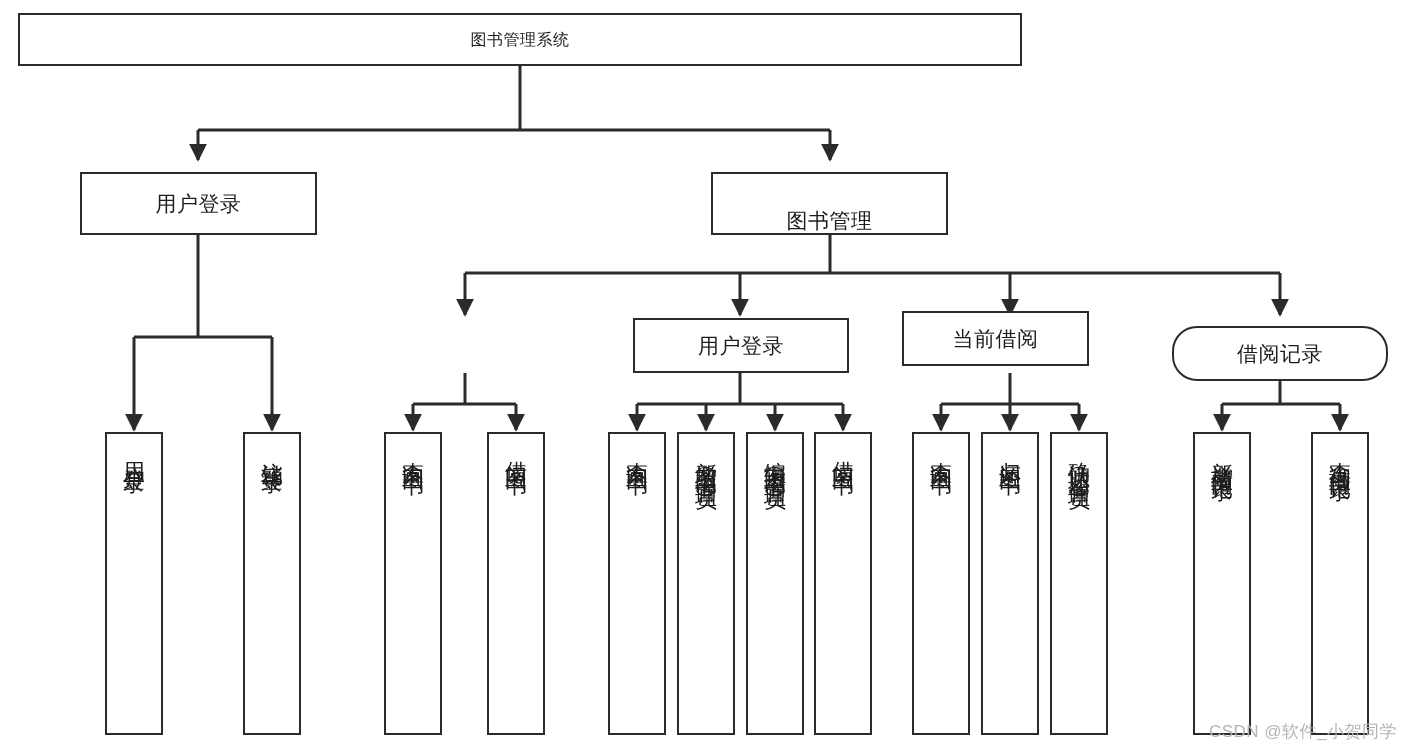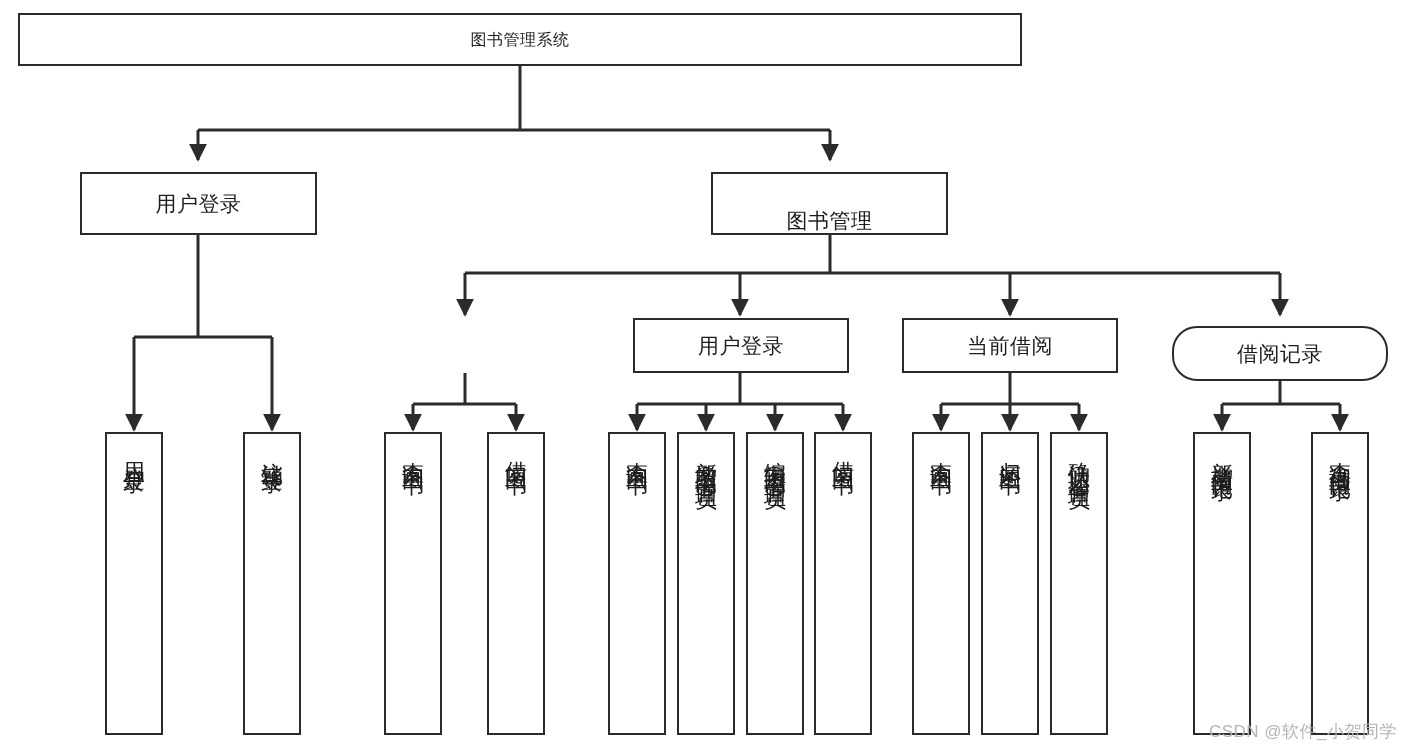--- a/index.html
+++ b/index.html
@@ -134,21 +134,21 @@
   <div class="node h" style="left:80px; top:172px; width:237px; height:63px;">
     <span class="label">用户登录</span>
   </div>
   <div class="node h" style="left:711px; top:172px; width:237px; height:63px;align-items:flex-end;">
     <span class="label">图书管理</span>
   </div>
 
   <div class="node h" style="left:633px; top:318px; width:216px; height:55px;">
     <span class="label">用户登录</span>
   </div>
-  <div class="node h" style="left:902px; top:318px; width:216px; height:55px;">
+  <div class="node h" style="left:902px; top:311px; width:187px; height:55px;">
     <span class="label">当前借阅</span>
   </div>
   <div class="node h" style="left:1172px; top:326px; width:216px; height:55px;border-radius:25px;">
     <span class="label">借阅记录</span>
   </div>
 
   <div class="node v" style="left:105px; top:432px; width:58px; height:303px;">
     <span class="label">用户登录</span>
   </div>
   <div class="node v" style="left:243px; top:432px; width:58px; height:303px;">

